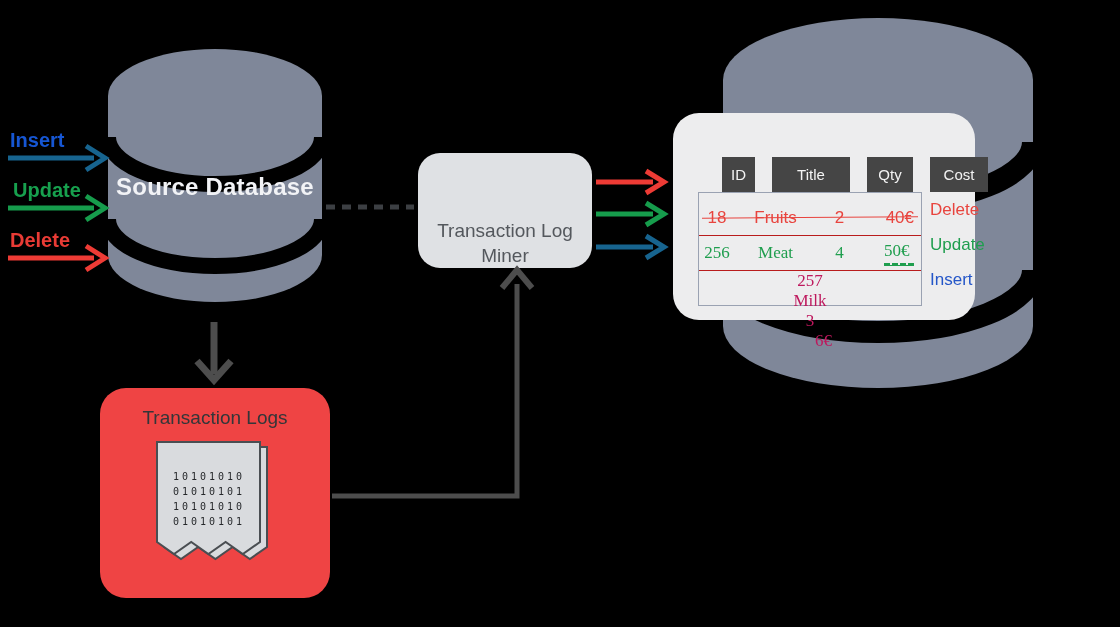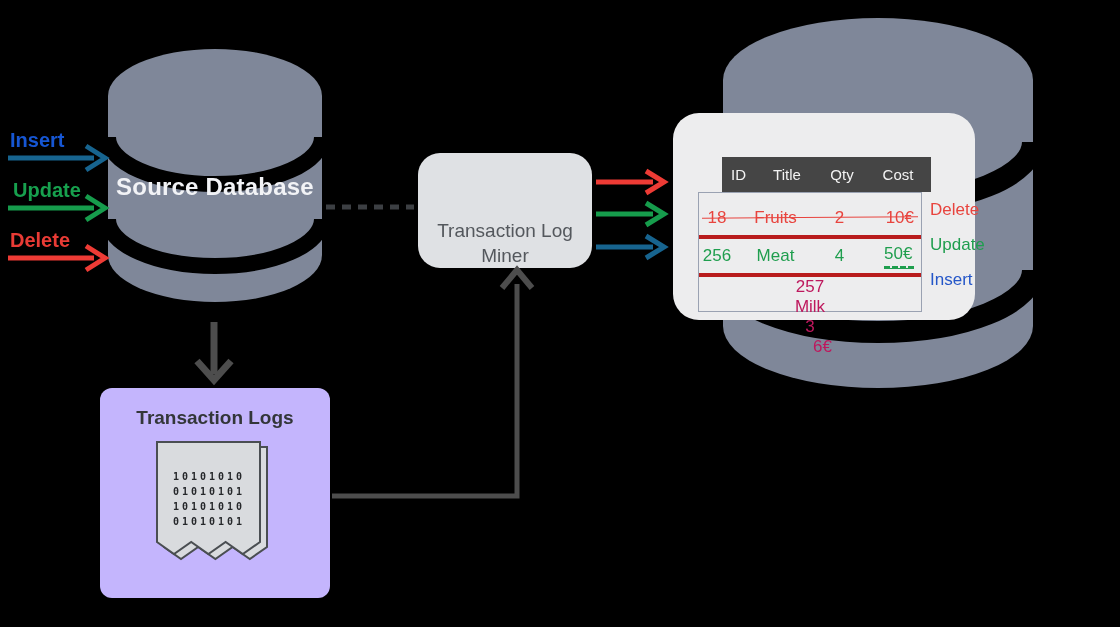--- a/index.html
+++ b/index.html
@@ -25,40 +25,40 @@
   
   .miner-box {
     left:418px; top:153px; width:174px; height:115px; background:#dfe1e4;
     border-radius:22px; display:flex; align-items:flex-end; justify-content:center;
   }
   .miner-box .miner-text {
     width:142px; text-align:center; color:#54585d; font-size:19px; line-height:1.32;
   }
 
   
-  .logs-box { left:100px; top:388px; width:230px; height:210px; background:#c4b5fd; border-radius:12px;font-weight:bold; }
+  .logs-box { left:100px; top:388px; width:230px; height:210px; background:#ef4444; border-radius:26px; }
   .logs-title { position:absolute; top:19px; width:100%; text-align:center; color:#333639; font-size:19px; }
   .receipt { position:absolute; left:56px; top:53px; width:120px; height:128px; }
   .binary {
     position:absolute; left:0; top:28px; width:106px; text-align:center;
     font-family:"DejaVu Sans Mono", monospace; font-size:10px; letter-spacing:3px;
     line-height:15px; color:#26282b;
   }
 
   
   .card { left:673px; top:113px; width:302px; height:207px; background:#ededee; border-radius:26px; z-index:3; }
-  .thead { position:absolute; left:25px; top:44px; display:flex; gap:0;padding-left:24px; }
+  .thead { position:absolute; left:25px; top:44px; display:flex; gap:17px;padding-left:24px; }
   .th {
     height:35px; background:#454545; color:#f3f3f3; font-size:15px;
     display:flex; align-items:center; justify-content:center;
   }
-  .th-id{width:33px}.th-title{width:64px}.th-qty{width:46px}.th-cost{width:66px}
+  .th-id{width:33px}.th-title{width:78px}.th-qty{width:46px}.th-cost{width:58px}
   .tbody { position:absolute; left:25px; top:79px; width:224px; border:1px solid #9aa2b2; box-sizing:border-box; }
   .trow { position:relative; height:34px; display:flex; align-items:center; font-size:17px; }
-  .trow + .trow { border-top:4px solid #b91c1c; }
+  .trow + .trow { border-top:1px solid #b91c1c;font-family:Liberation Serif, serif; }
   .td { display:flex; align-items:center; justify-content:center; box-sizing:border-box; }
   .td-id{width:36px}.td-title{width:81px}.td-qty{width:47px}
   .td-cost{width:58px; justify-content:flex-end; padding-right:7px;}
   .row-delete { color:#e8443e;margin-top:8px; }
   .row-delete::after {
     content:""; position:absolute; left:3px; right:3px; top:16px;
     border-top:1.6px solid #e8443e; transform:rotate(-0.4deg);
   }
   .row-update { color:#1f9e4e; }
   .row-insert { color:#be185d;flex-direction:column; }
@@ -164,21 +164,21 @@
       <div class="th th-id">ID</div>
       <div class="th th-title">Title</div>
       <div class="th th-qty">Qty</div>
       <div class="th th-cost">Cost</div>
     </div>
     <div class="tbody">
       <div class="trow row-delete">
         <span class="td td-id">18</span>
         <span class="td td-title">Fruits</span>
         <span class="td td-qty">2</span>
-        <span class="td td-cost">10€</span>
+        <span class="td td-cost">40€</span>
       </div>
       <div class="trow row-update">
         <span class="td td-id">256</span>
         <span class="td td-title">Meat</span>
         <span class="td td-qty">4</span>
         <span class="td td-cost">
             <span class="cost-updated">50€</span>
           </span>
       </div>
       <div class="trow row-insert">

